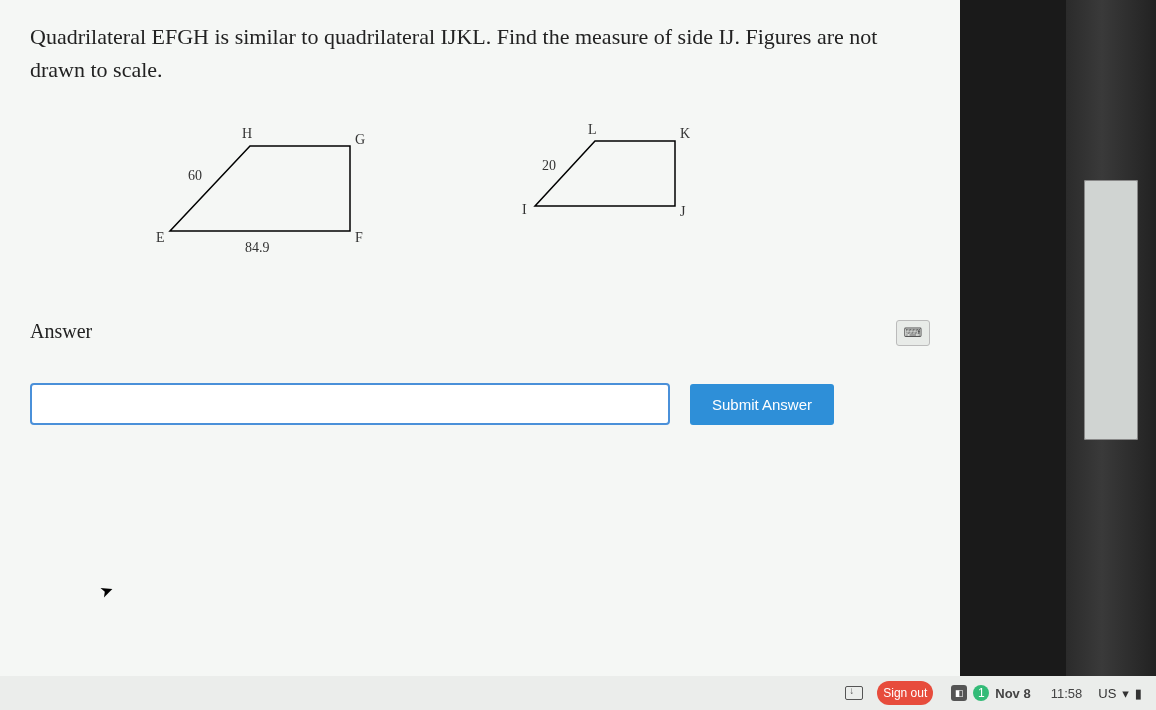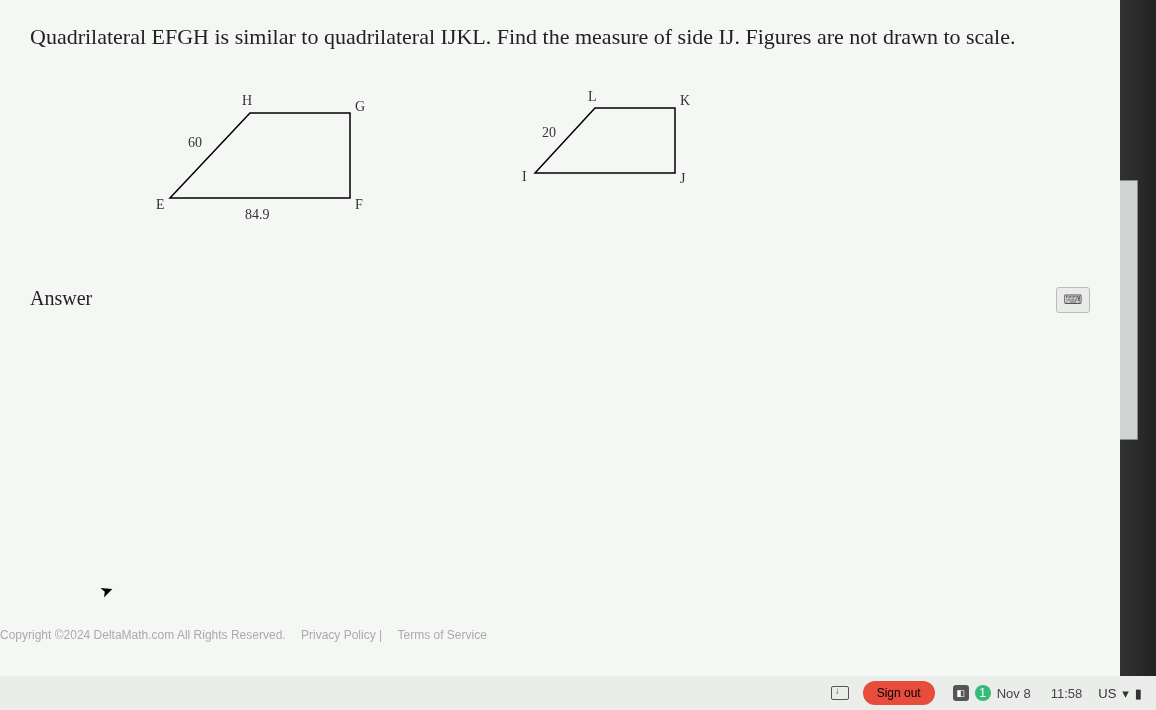--- a/index.html
+++ b/index.html
@@ -6,21 +6,21 @@
   body {
     font-family: Georgia, 'Times New Roman', serif;
     background: #1a1a1a;
     width: 1156px;
     height: 710px;
     position: relative;
     overflow: hidden;
   }
   .page {
     background: #f5f7f5;
-    width: 1120px;
+    width: 960px;
     height: 680px;
     position: absolute;
     top: 0;
     left: 0;
     padding: 20px 30px 0 30px;
   }
   .question-text {
     font-size: 22px;
     color: #222;
     line-height: 1.5;
@@ -111,35 +111,35 @@
     background: #ebedeb;
     display: flex;
     align-items: center;
     font-family: Arial, sans-serif;
     font-size: 13px;
     color: #333;
   }
   .taskbar .spacer { flex: 1; }
   .signout {
     background: #e74c3c;
-    color: #000000;
-    padding: 5px 14px;
+    color: #ffffff;
+    padding: 5px 6px;
     border-radius: 14px;
     font-size: 12px;
     margin-right: 18px;
   }
   .tb-icon {
     width: 18px; height: 18px;
     margin-right: 6px;
     display: inline-flex;
     align-items: center;
     justify-content: center;
     font-size: 12px;
   }
-  .tb-date { margin-right: 20px; color: #444; }
+  .tb-date { margin-right: 20px; color: #444; font-weight: bold; }
   .tb-time { margin-right: 8px; color: #444; }
   .right-strip {
     position: absolute;
     right: 0;
     top: 0;
     width: 90px;
     height: 710px;
     background: linear-gradient(to right, #2b2b2b 0%, #3a3a3a 40%, #222 100%);
   }
   .right-strip::after{
@@ -188,30 +188,28 @@
         <text x="170" y="100">J</text>
         <text x="32" y="54">20</text>
       </svg>
     </div>
   </div>
 
   <div class="answer-section">
     <span class="answer-label">Answer</span>
     <span class="keyboard-icon">⌨</span>
     <div style="clear:both"></div>
+    <div class="answer-row">
+      <input class="answer-input" type="text" value="" style="">
+      <button class="submit-btn">Submit Answer</button>
+    </div>
   </div>
 
   <span class="cursor-arrow">➤</span>
 
-  <div class="footer">
-    <span>Copyright ©2024 DeltaMath.com All Rights Reserved.</span>
-    <a>Privacy Policy</a>
-    <span> | </span>
-    <a>Terms of Service</a>
-  </div>
 </div>
 
 <div class="taskbar">
   <div class="spacer"></div>
   <span class="screen-icon"></span>
   <span class="signout">Sign out</span>
   <span class="tb-icon" style="background:#555;color:#fff;border-radius:3px;width:16px;height:16px;font-size:9px;">◧</span>
   <span class="tb-icon" style="background:#3b7;color:#fff;border-radius:50%;width:16px;height:16px;">1</span>
   <span class="tb-date">Nov 8</span>
   <span class="tb-time">11:58</span>

